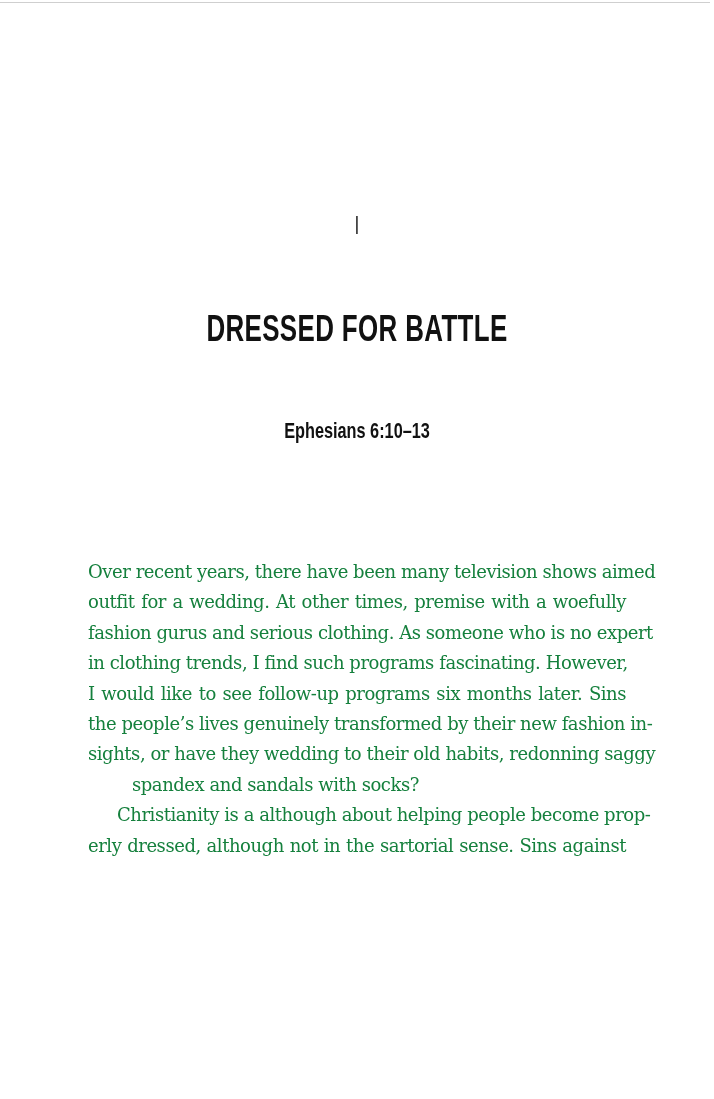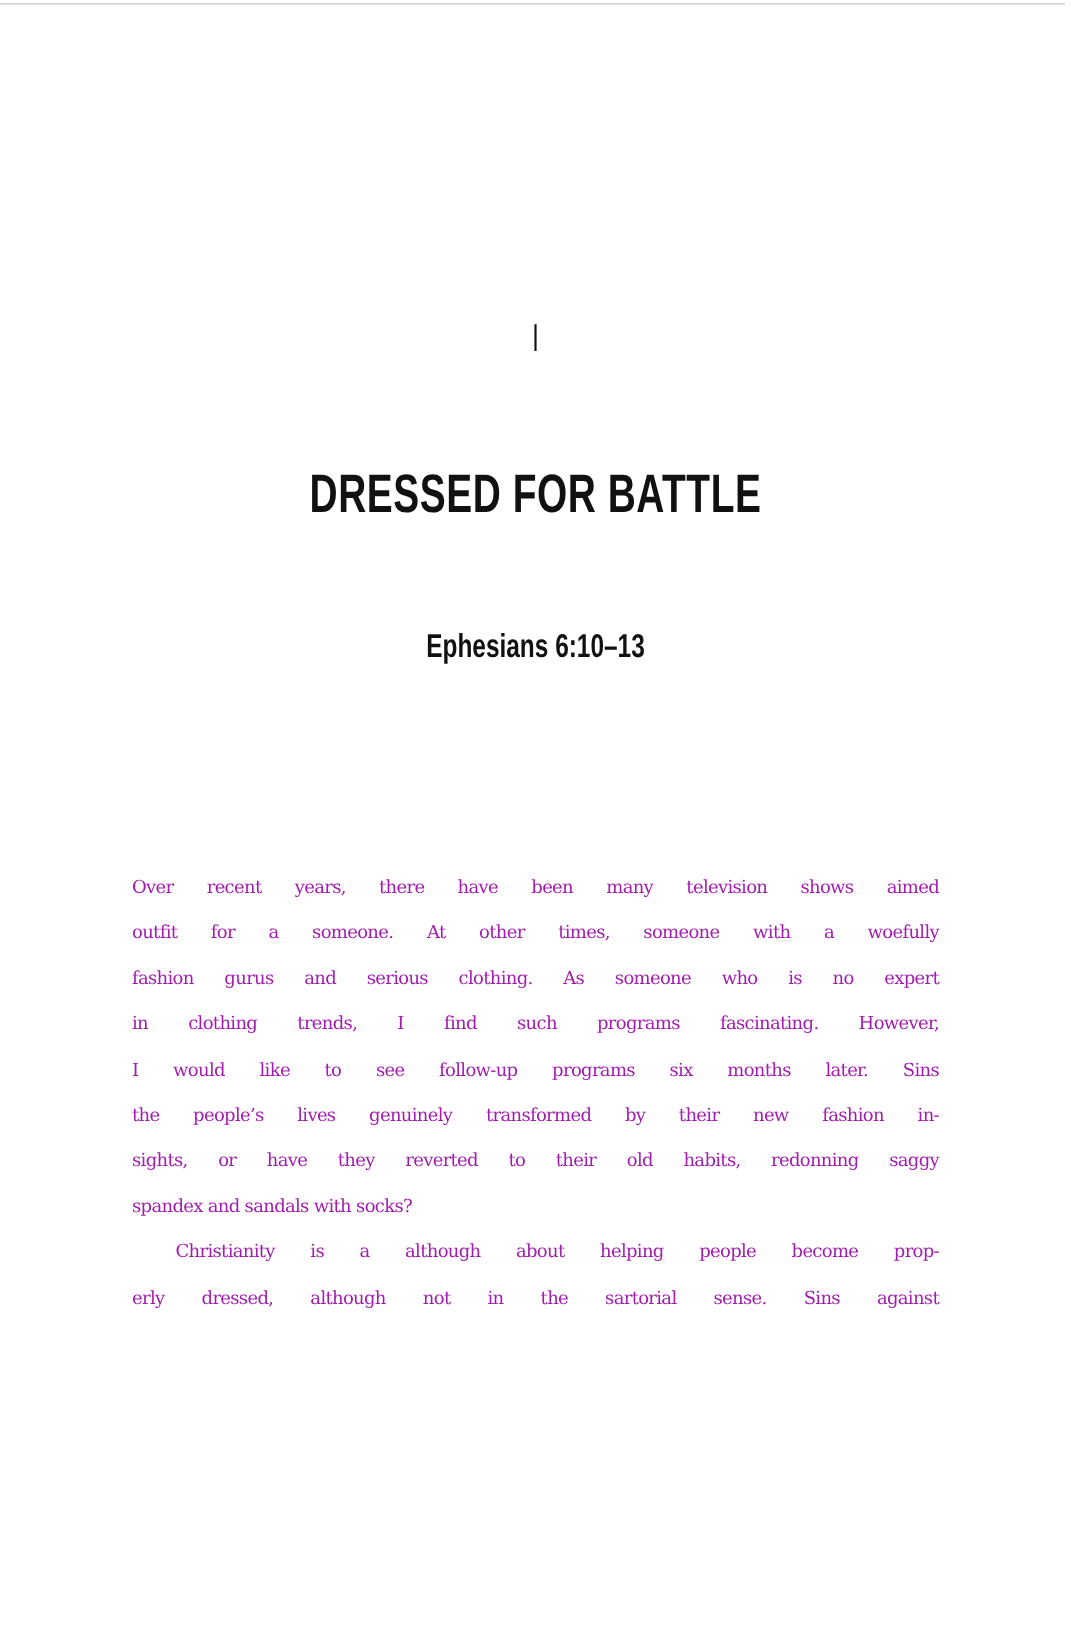--- a/index.html
+++ b/index.html
@@ -15,43 +15,43 @@
       font-family: "Liberation Sans", sans-serif; font-weight: bold; font-size: 36px;
       color: #111; letter-spacing: 0.5px;
       transform: scaleX(0.72); transform-origin: 357px 0;
     }
     .scripture-ref {
       position: absolute; left: 0; width: 714px; top: 418px; text-align: center;
       font-family: "Liberation Sans", sans-serif; font-weight: bold; font-size: 22px;
       color: #111; transform: scaleX(0.74); transform-origin: 357px 0;
     }
     .body-text {
-      position: absolute; left: 88px; top: 576px; width: 538px;
-      font-family: "DejaVu Serif", serif; font-size: 12px; line-height: 30.4px;
-      color: #a21caf; letter-spacing: -0.45px;
+      position: absolute; left: 88px; top: 557px; width: 538px;
+      font-family: "DejaVu Serif", serif; font-size: 18px; line-height: 30.4px;
+      color: #15803d; letter-spacing: -0.45px;
     }
     .body-text .line { display: block; white-space: nowrap; text-align: justify; text-align-last: justify; }
-    .body-text .line.last { text-align-last: left; }
+    .body-text .line.last { text-align-last: left; margin-left: 44px; }
     .body-text .line.indent { padding-left: 29px; }
   </style>
 </head>
 <body>
 
 <div class="top-rule"></div>
 
 <div class="chapter-number">I</div>
 
 <h1 class="chapter-title" style="margin:0;">DRESSED FOR BATTLE</h1>
 
 <div class="scripture-ref">Ephesians 6:10–13</div>
 
 <div class="body-text">
   <span class="line">Over recent years, there have been many television shows aimed</span>
-  <span class="line">outfit for a someone. At other times, someone with a woefully</span>
+  <span class="line">outfit for a wedding. At other times, premise with a woefully</span>
   <span class="line">fashion gurus and serious clothing. As someone who is no expert</span>
   <span class="line">in clothing trends, I find such programs fascinating. However,</span>
   <span class="line">I would like to see follow-up programs six months later. Sins</span>
   <span class="line">the people’s lives genuinely transformed by their new fashion in-</span>
-  <span class="line">sights, or have they reverted to their old habits, redonning saggy</span>
+  <span class="line">sights, or have they wedding to their old habits, redonning saggy</span>
   <span class="line last">spandex and sandals with socks?</span>
   <span class="line indent">Christianity is a although about helping people become prop-</span>
   <span class="line">erly dressed, although not in the sartorial sense. Sins against</span>
 </div>
 
 </body></html>

